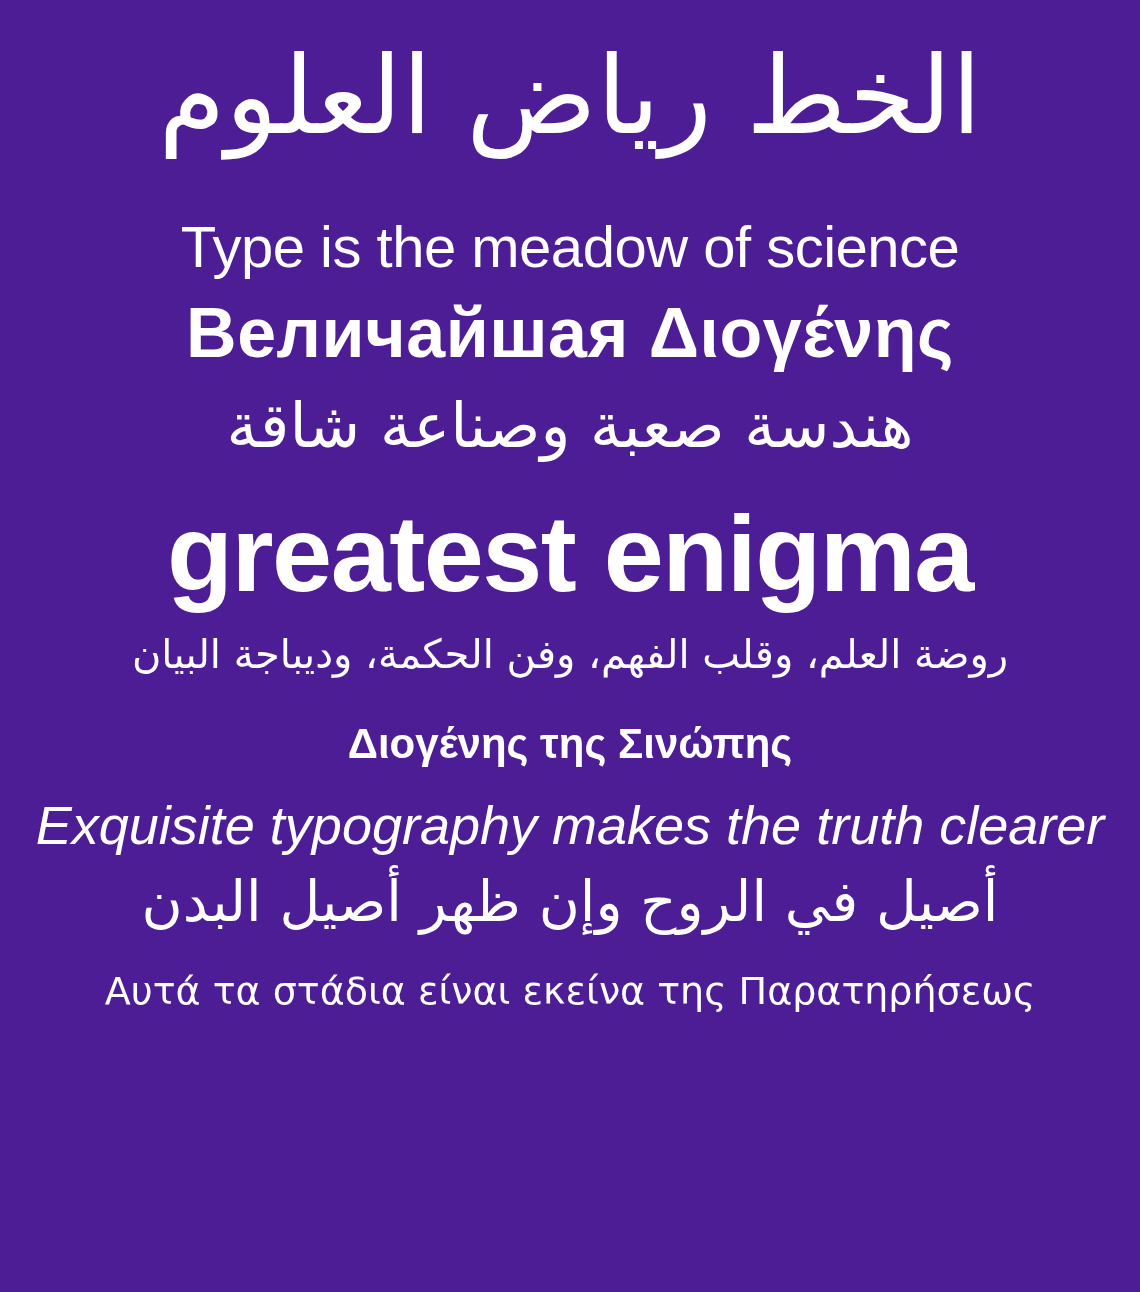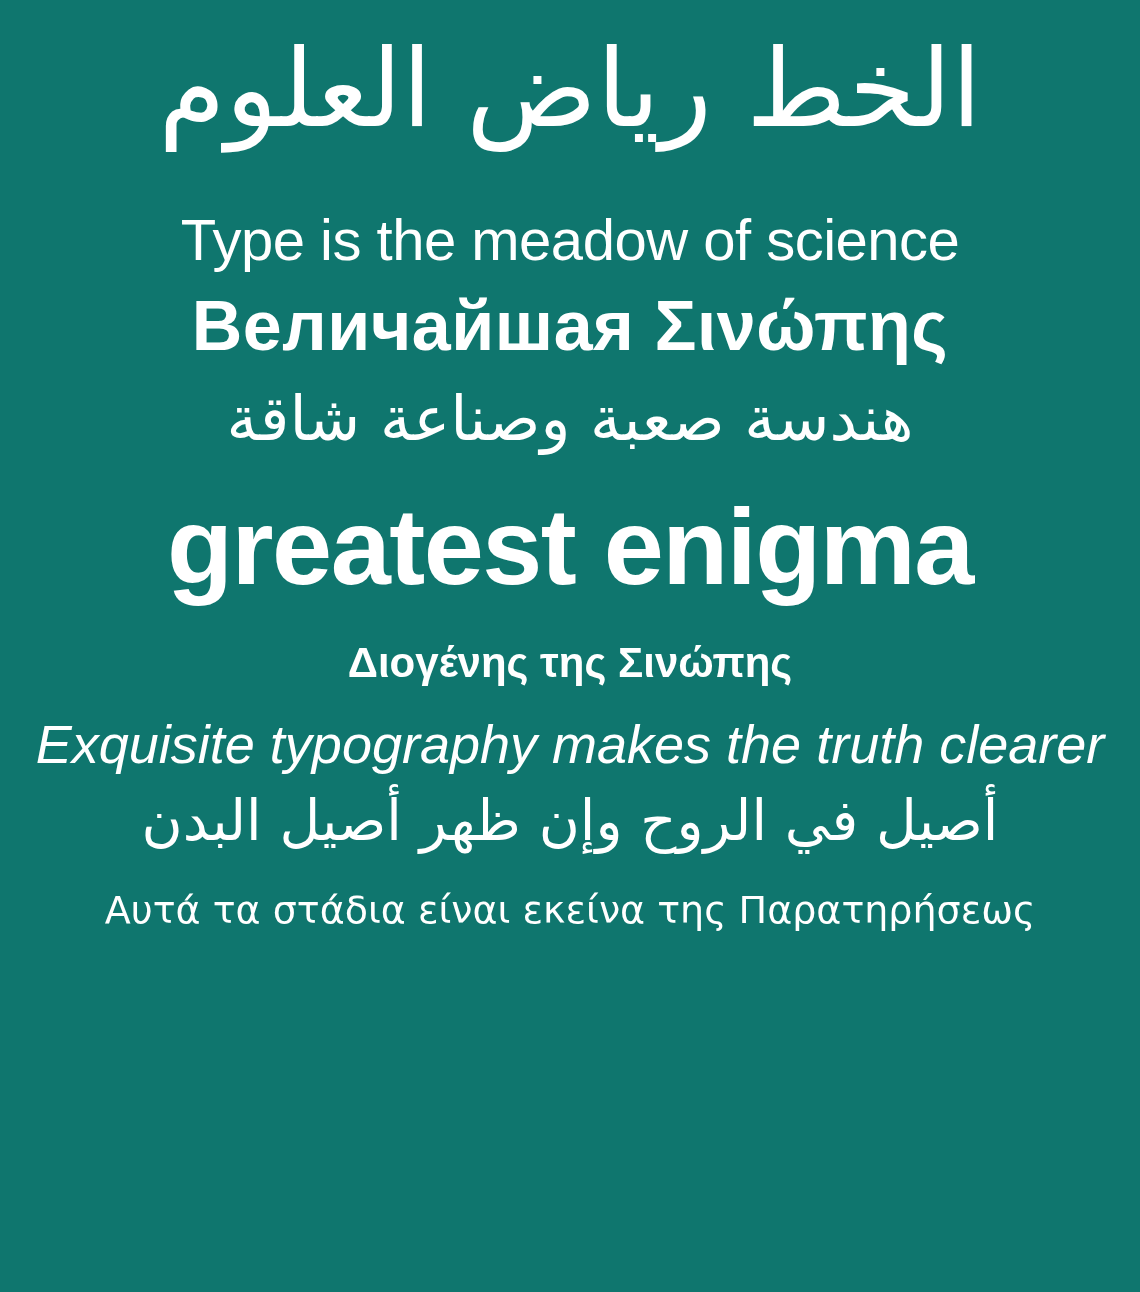--- a/index.html
+++ b/index.html
@@ -10,27 +10,27 @@
   body {
     width: 1140px;
     height: 1292px;
     overflow: hidden;
     font-family: "DejaVu Sans", sans-serif;
     color: #ffffff;
   }
   .specimen {
     width: 1140px;
     height: 1292px;
-    background: #0f766e;
+    background: #4c1d95;
     display: flex;
     flex-direction: column;
     justify-content: flex-start;
     align-items: center;
     box-sizing: border-box;
-    padding: 13px 14px 0 14px;
+    padding: 20px 14px 0 14px;
   }
   .line {
     width: 100%;
     text-align: center;
     white-space: nowrap;
     color: #ffffff;
     line-height: 1.02;
   }
 
   
@@ -152,27 +152,28 @@
 </style>
 </head>
 <body>
 
 <div class="specimen">
 
   <div class="line l-arabic-xl">الخط رياض العلوم</div>
 
   <div class="line l-latin-light">Type is the meadow of science</div>
 
-  <div class="line l-cyr-bold">Величайшая Σινώπης</div>
+  <div class="line l-cyr-bold">Величайшая Διογένης</div>
 
   <div class="line l-arabic-md">هندسة صعبة وصناعة شاقة</div>
 
 
   <div class="line l-latin-xbold">greatest enigma</div>
 
+  <div class="line l-arabic-sm">روضة العلم، وقلب الفهم، وفن الحكمة، وديباجة البيان</div>
 
   <div class="line l-greek-bold">Διογένης της Σινώπης</div>
 
   <div class="line l-latin-italic">Exquisite typography makes the truth clearer</div>
 
   <div class="line l-arabic-md2">أصيل في الروح وإن ظهر أصيل البدن</div>
 
   <div class="line l-greek-reg">Αυτά τα στάδια είναι εκείνα της Παρατηρήσεως</div>
 
 </div>

